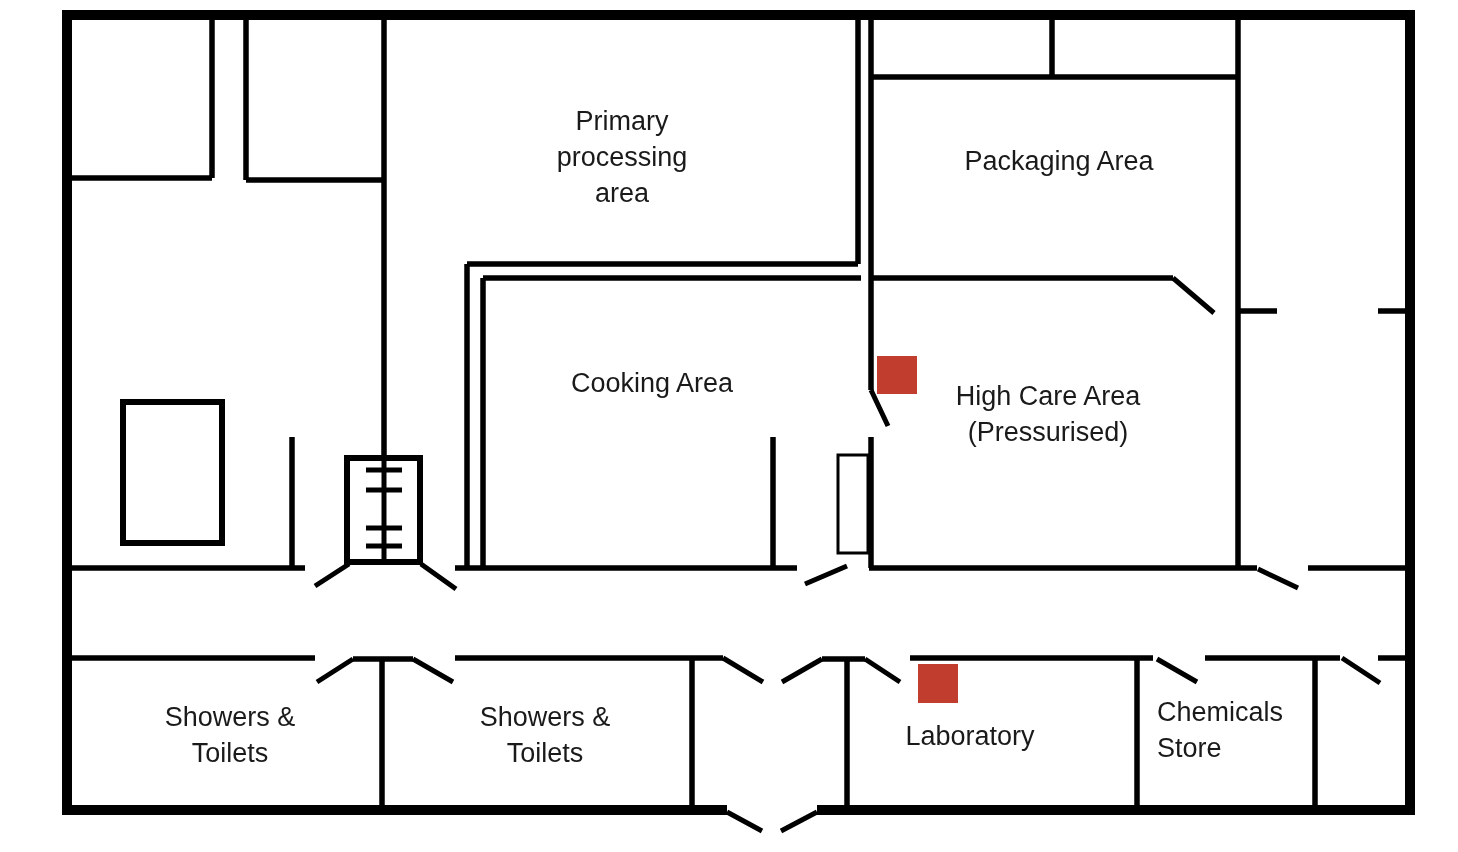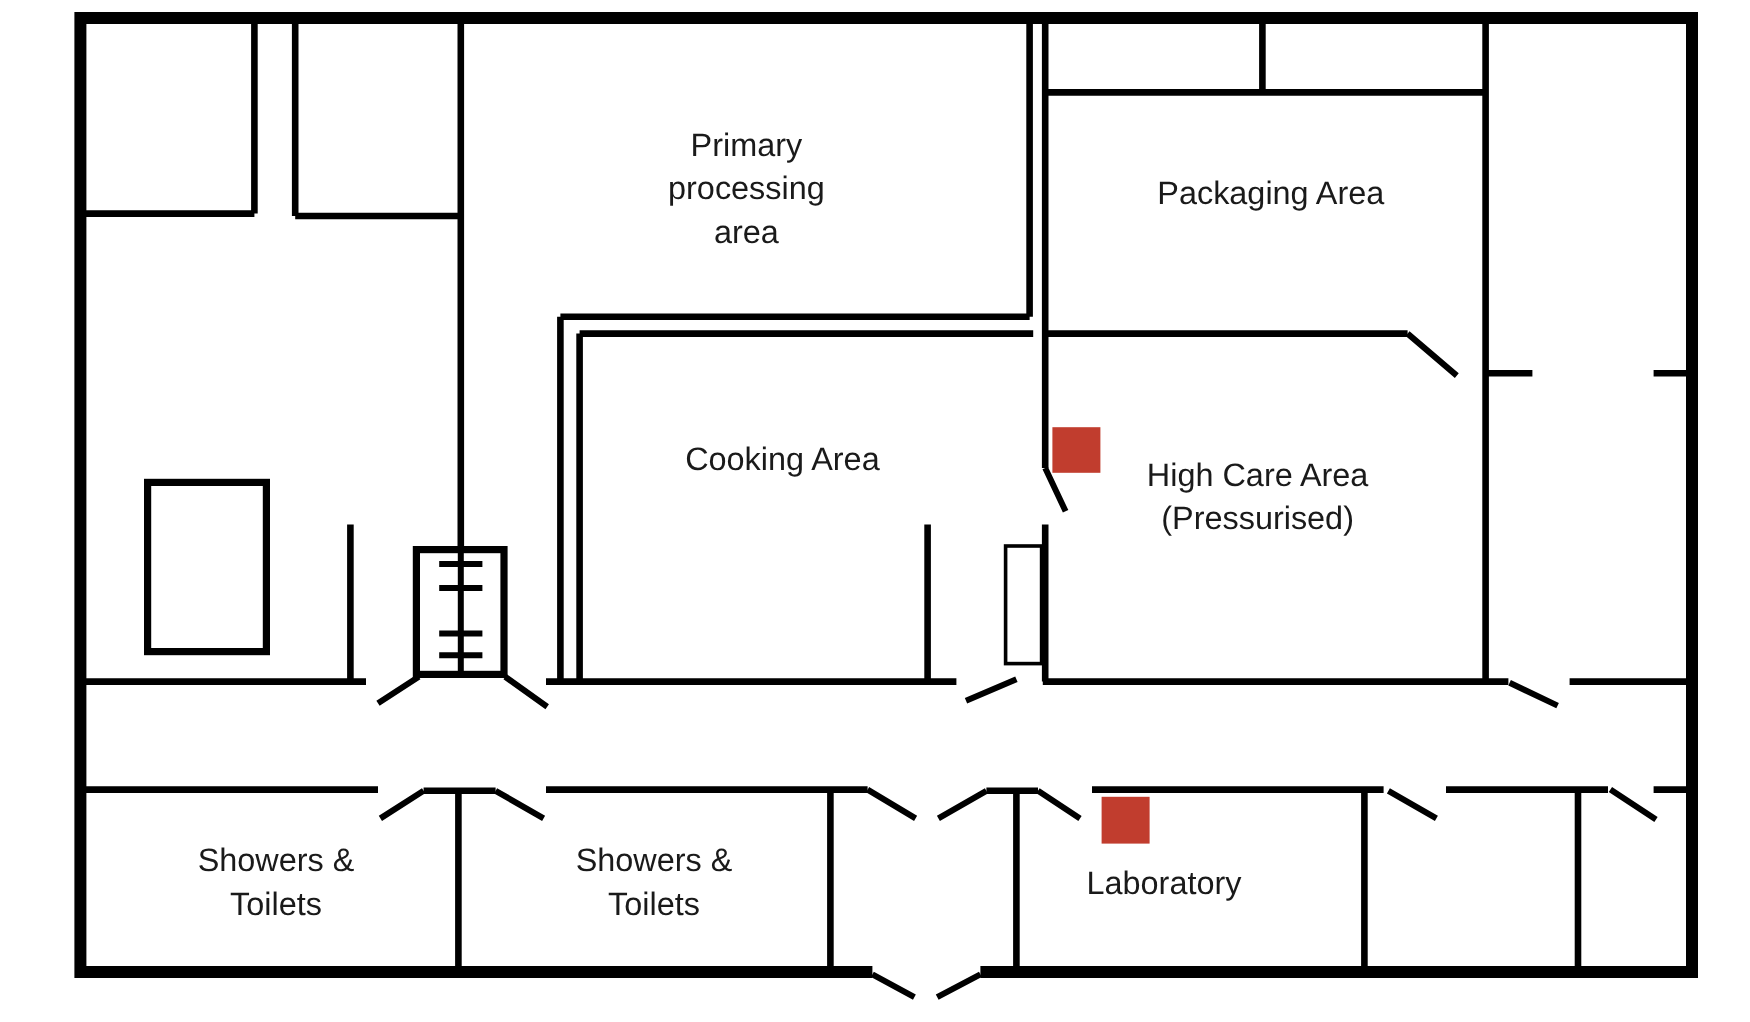--- a/index.html
+++ b/index.html
@@ -109,14 +109,18 @@
 
   <div class="room-label" style="left:545px;top:736px;">
     <span>Showers &amp;</span>
     <span>Toilets</span>
   </div>
 
   <div class="room-label" style="left:970px;top:737px;">
     <span>Laboratory</span>
   </div>
 
+  <div class="room-label align-left" style="left:1157px;top:731px;">
+    <span>Chemicals</span>
+    <span>Store</span>
+  </div>
 
 </div>
 
 </body></html>

